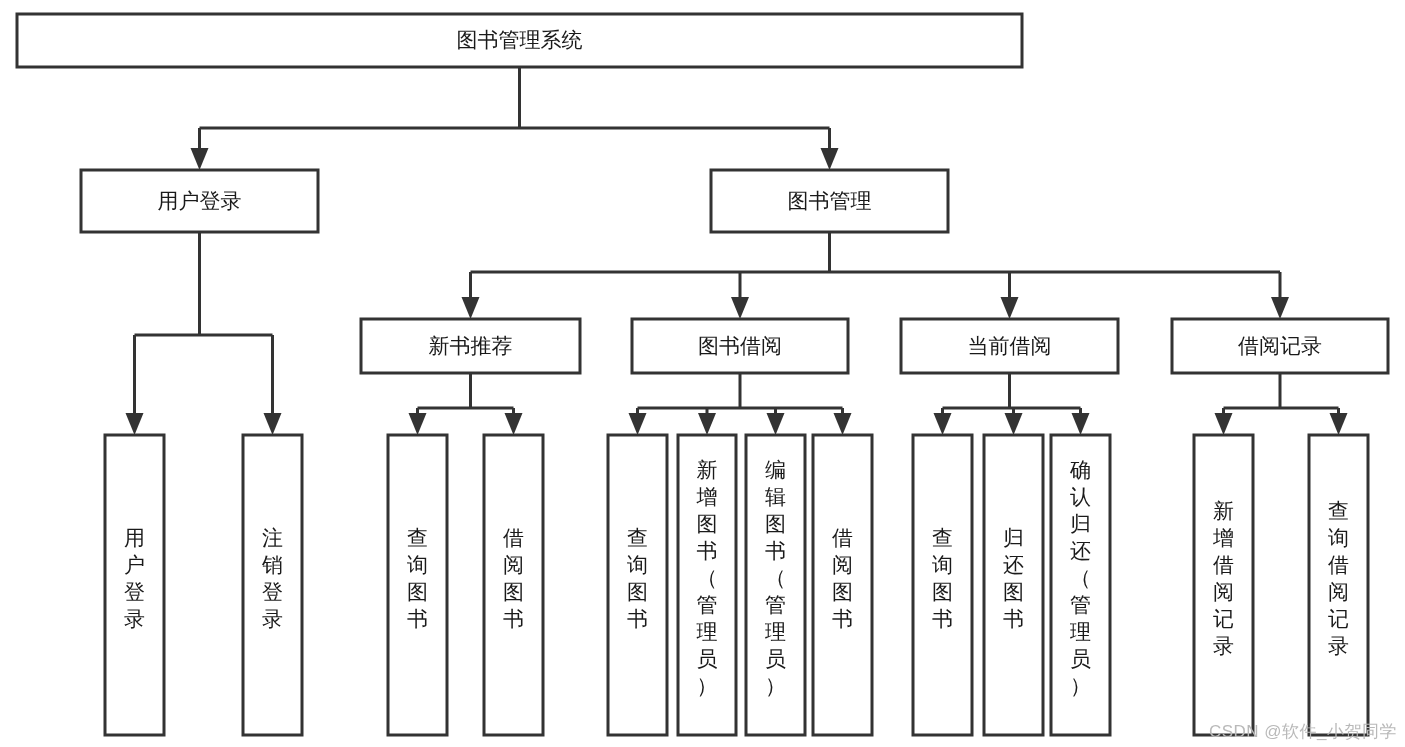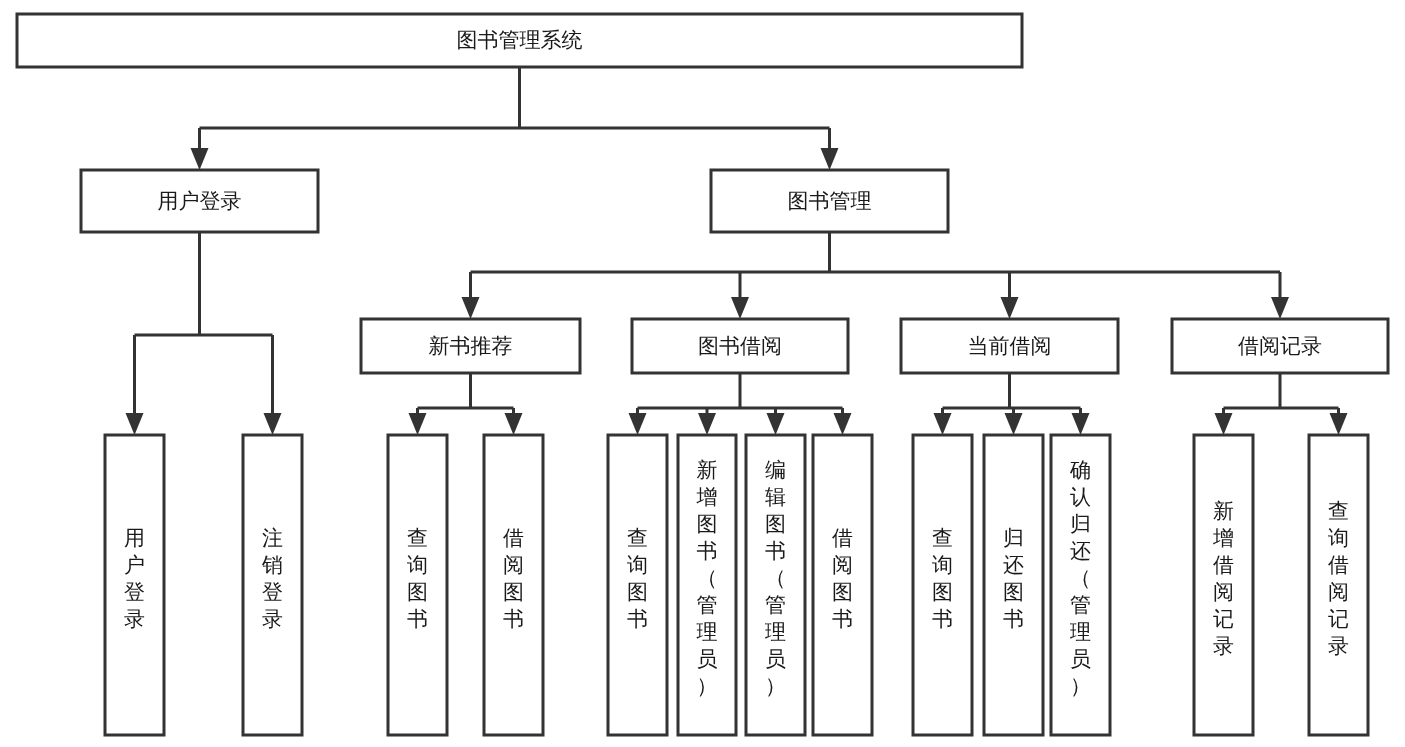--- a/index.html
+++ b/index.html
@@ -202,13 +202,14 @@
         <g>
           <rect x="1194" y="435" width="59" height="300" class="node-box"></rect>
           <text x="1223.5" y="517.5" class="node-label-v"><tspan x="1223.5" dy="0">新</tspan><tspan x="1223.5" dy="27">增</tspan><tspan x="1223.5" dy="27">借</tspan><tspan x="1223.5" dy="27">阅</tspan><tspan x="1223.5" dy="27">记</tspan><tspan x="1223.5" dy="27">录</tspan></text>
         </g>
         <g>
           <rect x="1309" y="435" width="59" height="300" class="node-box"></rect>
           <text x="1338.5" y="517.5" class="node-label-v"><tspan x="1338.5" dy="0">查</tspan><tspan x="1338.5" dy="27">询</tspan><tspan x="1338.5" dy="27">借</tspan><tspan x="1338.5" dy="27">阅</tspan><tspan x="1338.5" dy="27">记</tspan><tspan x="1338.5" dy="27">录</tspan></text>
         </g>
       </g>
   </svg>
+  <div class="watermark">CSDN @软件_小贺同学</div>
 </div>
 
 </body></html>

